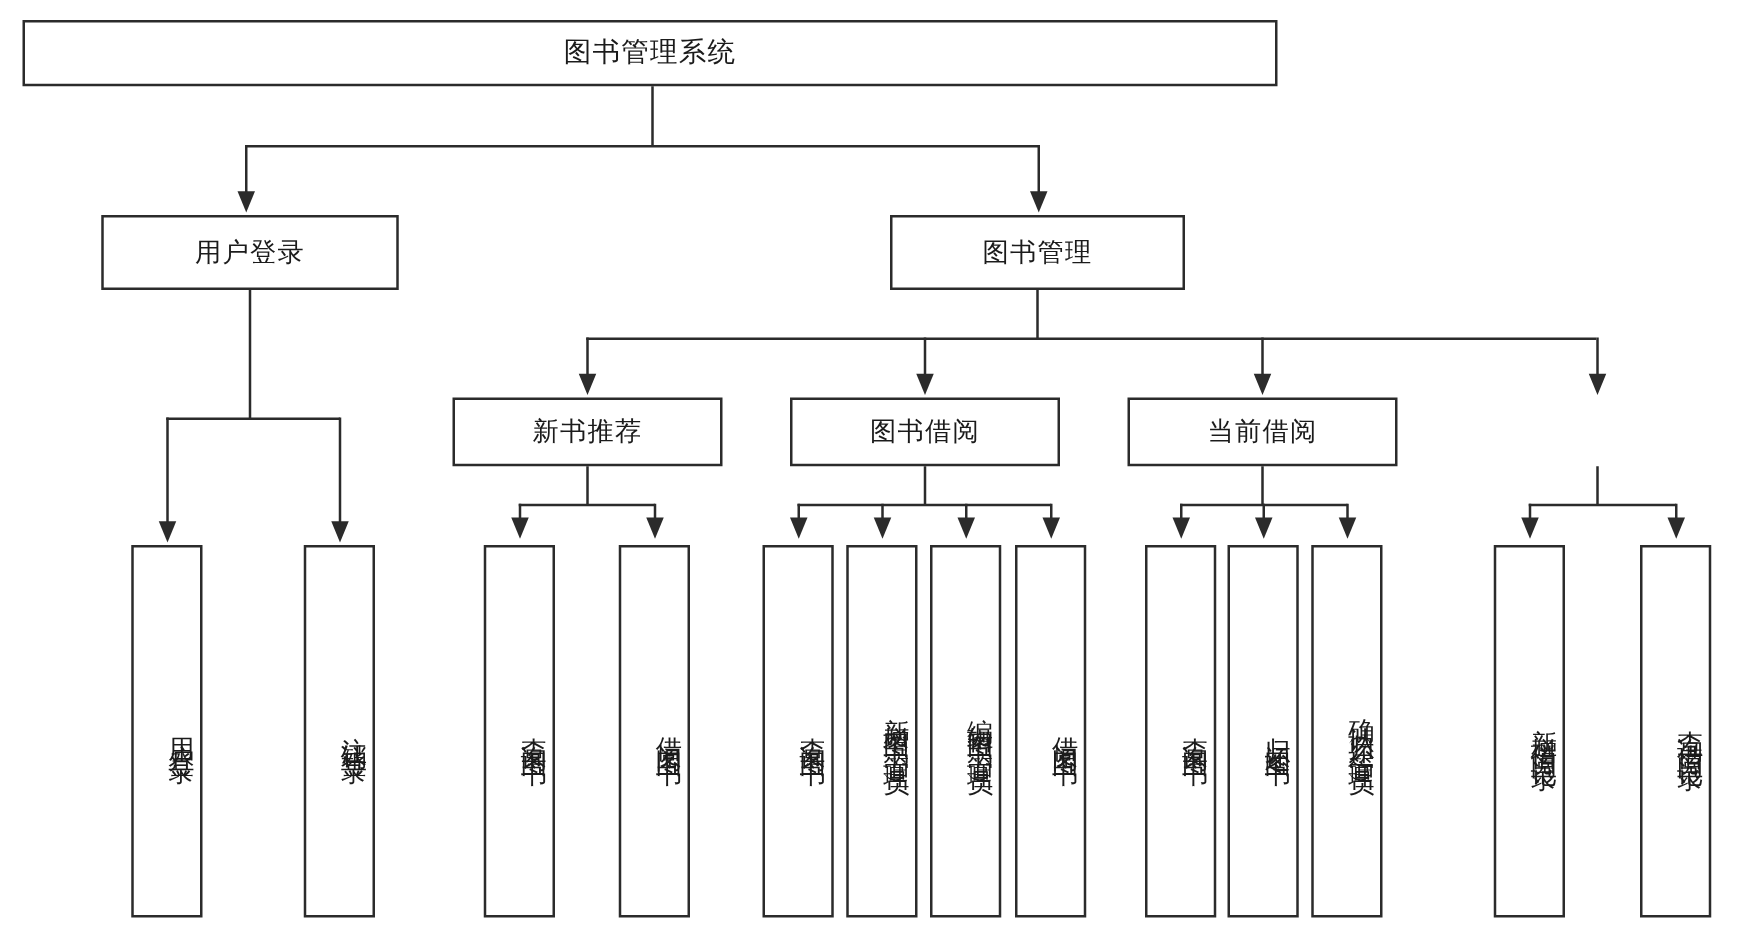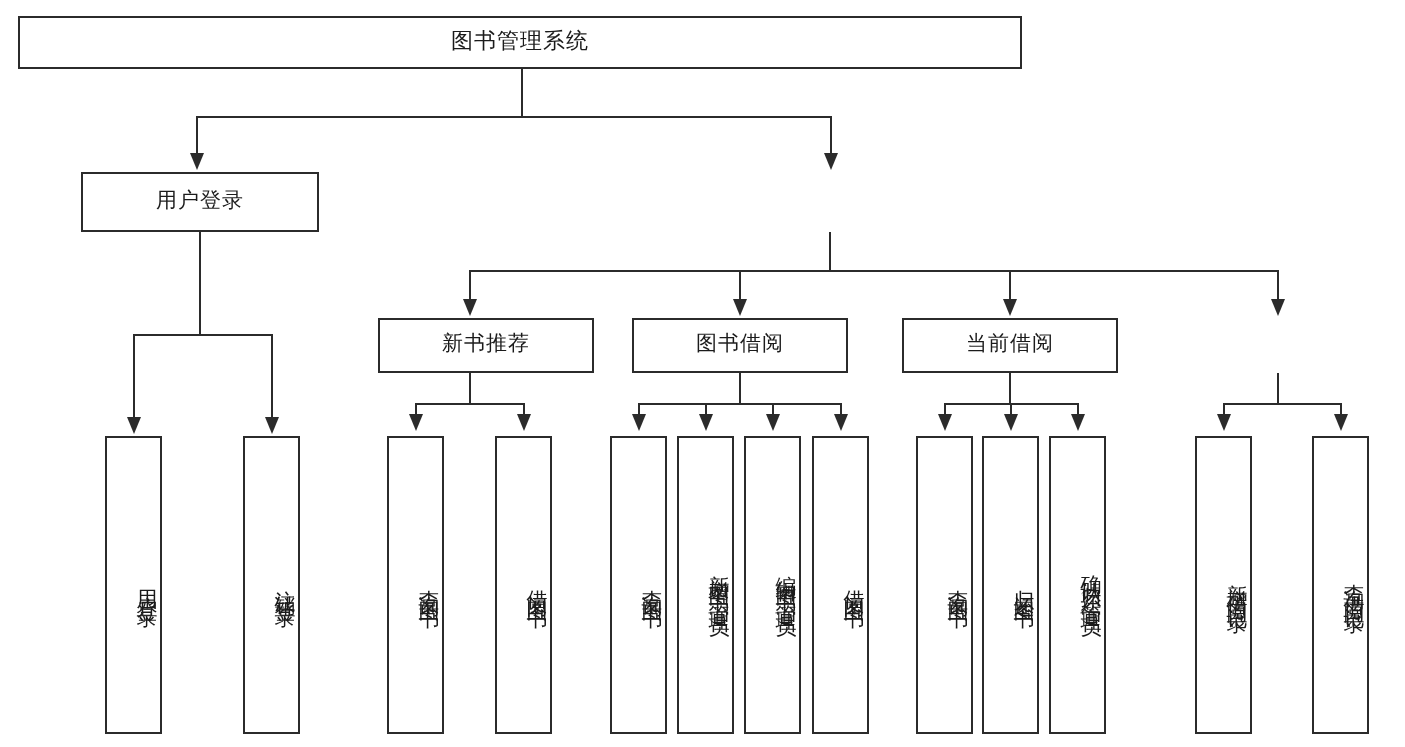--- a/index.html
+++ b/index.html
@@ -19,21 +19,20 @@
   .node{
     position:absolute;
     box-sizing:border-box;
     background:#ffffff;
     border:2px solid #2b2b2b;
     display:flex;
     align-items:center;
     justify-content:center;
     color:#1b1b1b;
     line-height:1.25;
-    font-family:Liberation Mono, monospace;
   }
   .node.h{
     font-size:21px;
     letter-spacing:1px;
     padding:2px 6px;
   }
   .node.root{ font-size:22px; }
   
   .node.v{
     writing-mode:vertical-rl;
@@ -82,40 +81,41 @@
   <div class="lineH" style="left:196px;top:116px;width:636px;"></div>
 
   <div class="lineV" style="left:196px;top:116px;height:40px;"></div>
   <div class="arrow" style="left:190px;top:153px;"></div>
 
   <div class="lineV" style="left:830px;top:116px;height:40px;"></div>
   <div class="arrow" style="left:824px;top:153px;"></div>
 
   <div class="node h" style="left:81px;top:172px;width:238px;height:60px;">用户登录</div>
 
+  <div class="node h" style="left:712px;top:172px;width:236px;height:60px;">图书管理</div>
 
   <div class="lineV" style="left:199px;top:232px;height:103px;"></div>
   <div class="lineH" style="left:133px;top:334px;width:139px;"></div>
   <div class="lineV" style="left:133px;top:334px;height:85px;"></div>
   <div class="arrow" style="left:127px;top:417px;"></div>
   <div class="lineV" style="left:271px;top:334px;height:85px;"></div>
   <div class="arrow" style="left:265px;top:417px;"></div>
 
   <div class="lineV" style="left:829px;top:232px;height:39px;"></div>
   <div class="lineH" style="left:469px;top:270px;width:808px;"></div>
   <div class="lineV" style="left:469px;top:270px;height:31px;"></div>
   <div class="arrow" style="left:463px;top:299px;"></div>
   <div class="lineV" style="left:739px;top:270px;height:31px;"></div>
   <div class="arrow" style="left:733px;top:299px;"></div>
   <div class="lineV" style="left:1009px;top:270px;height:31px;"></div>
   <div class="arrow" style="left:1003px;top:299px;"></div>
   <div class="lineV" style="left:1277px;top:270px;height:31px;"></div>
   <div class="arrow" style="left:1271px;top:299px;"></div>
 
-  <div class="node h" style="left:362px;top:318px;width:216px;height:55px;margin-left:16px;">新书推荐</div>
+  <div class="node h" style="left:362px;top:318px;width:216px;height:55px;">新书推荐</div>
   <div class="node h" style="left:902px;top:318px;width:216px;height:55px;">当前借阅</div>
   <div class="node h" style="left:632px;top:318px;width:216px;height:55px;">图书借阅</div>
 
   <div class="lineV" style="left:469px;top:373px;height:31px;"></div>
   <div class="lineH" style="left:415px;top:403px;width:109px;"></div>
   <div class="lineV" style="left:415px;top:403px;height:13px;"></div>
   <div class="arrow" style="left:409px;top:414px;"></div>
   <div class="lineV" style="left:523px;top:403px;height:13px;"></div>
   <div class="arrow" style="left:517px;top:414px;"></div>
 

